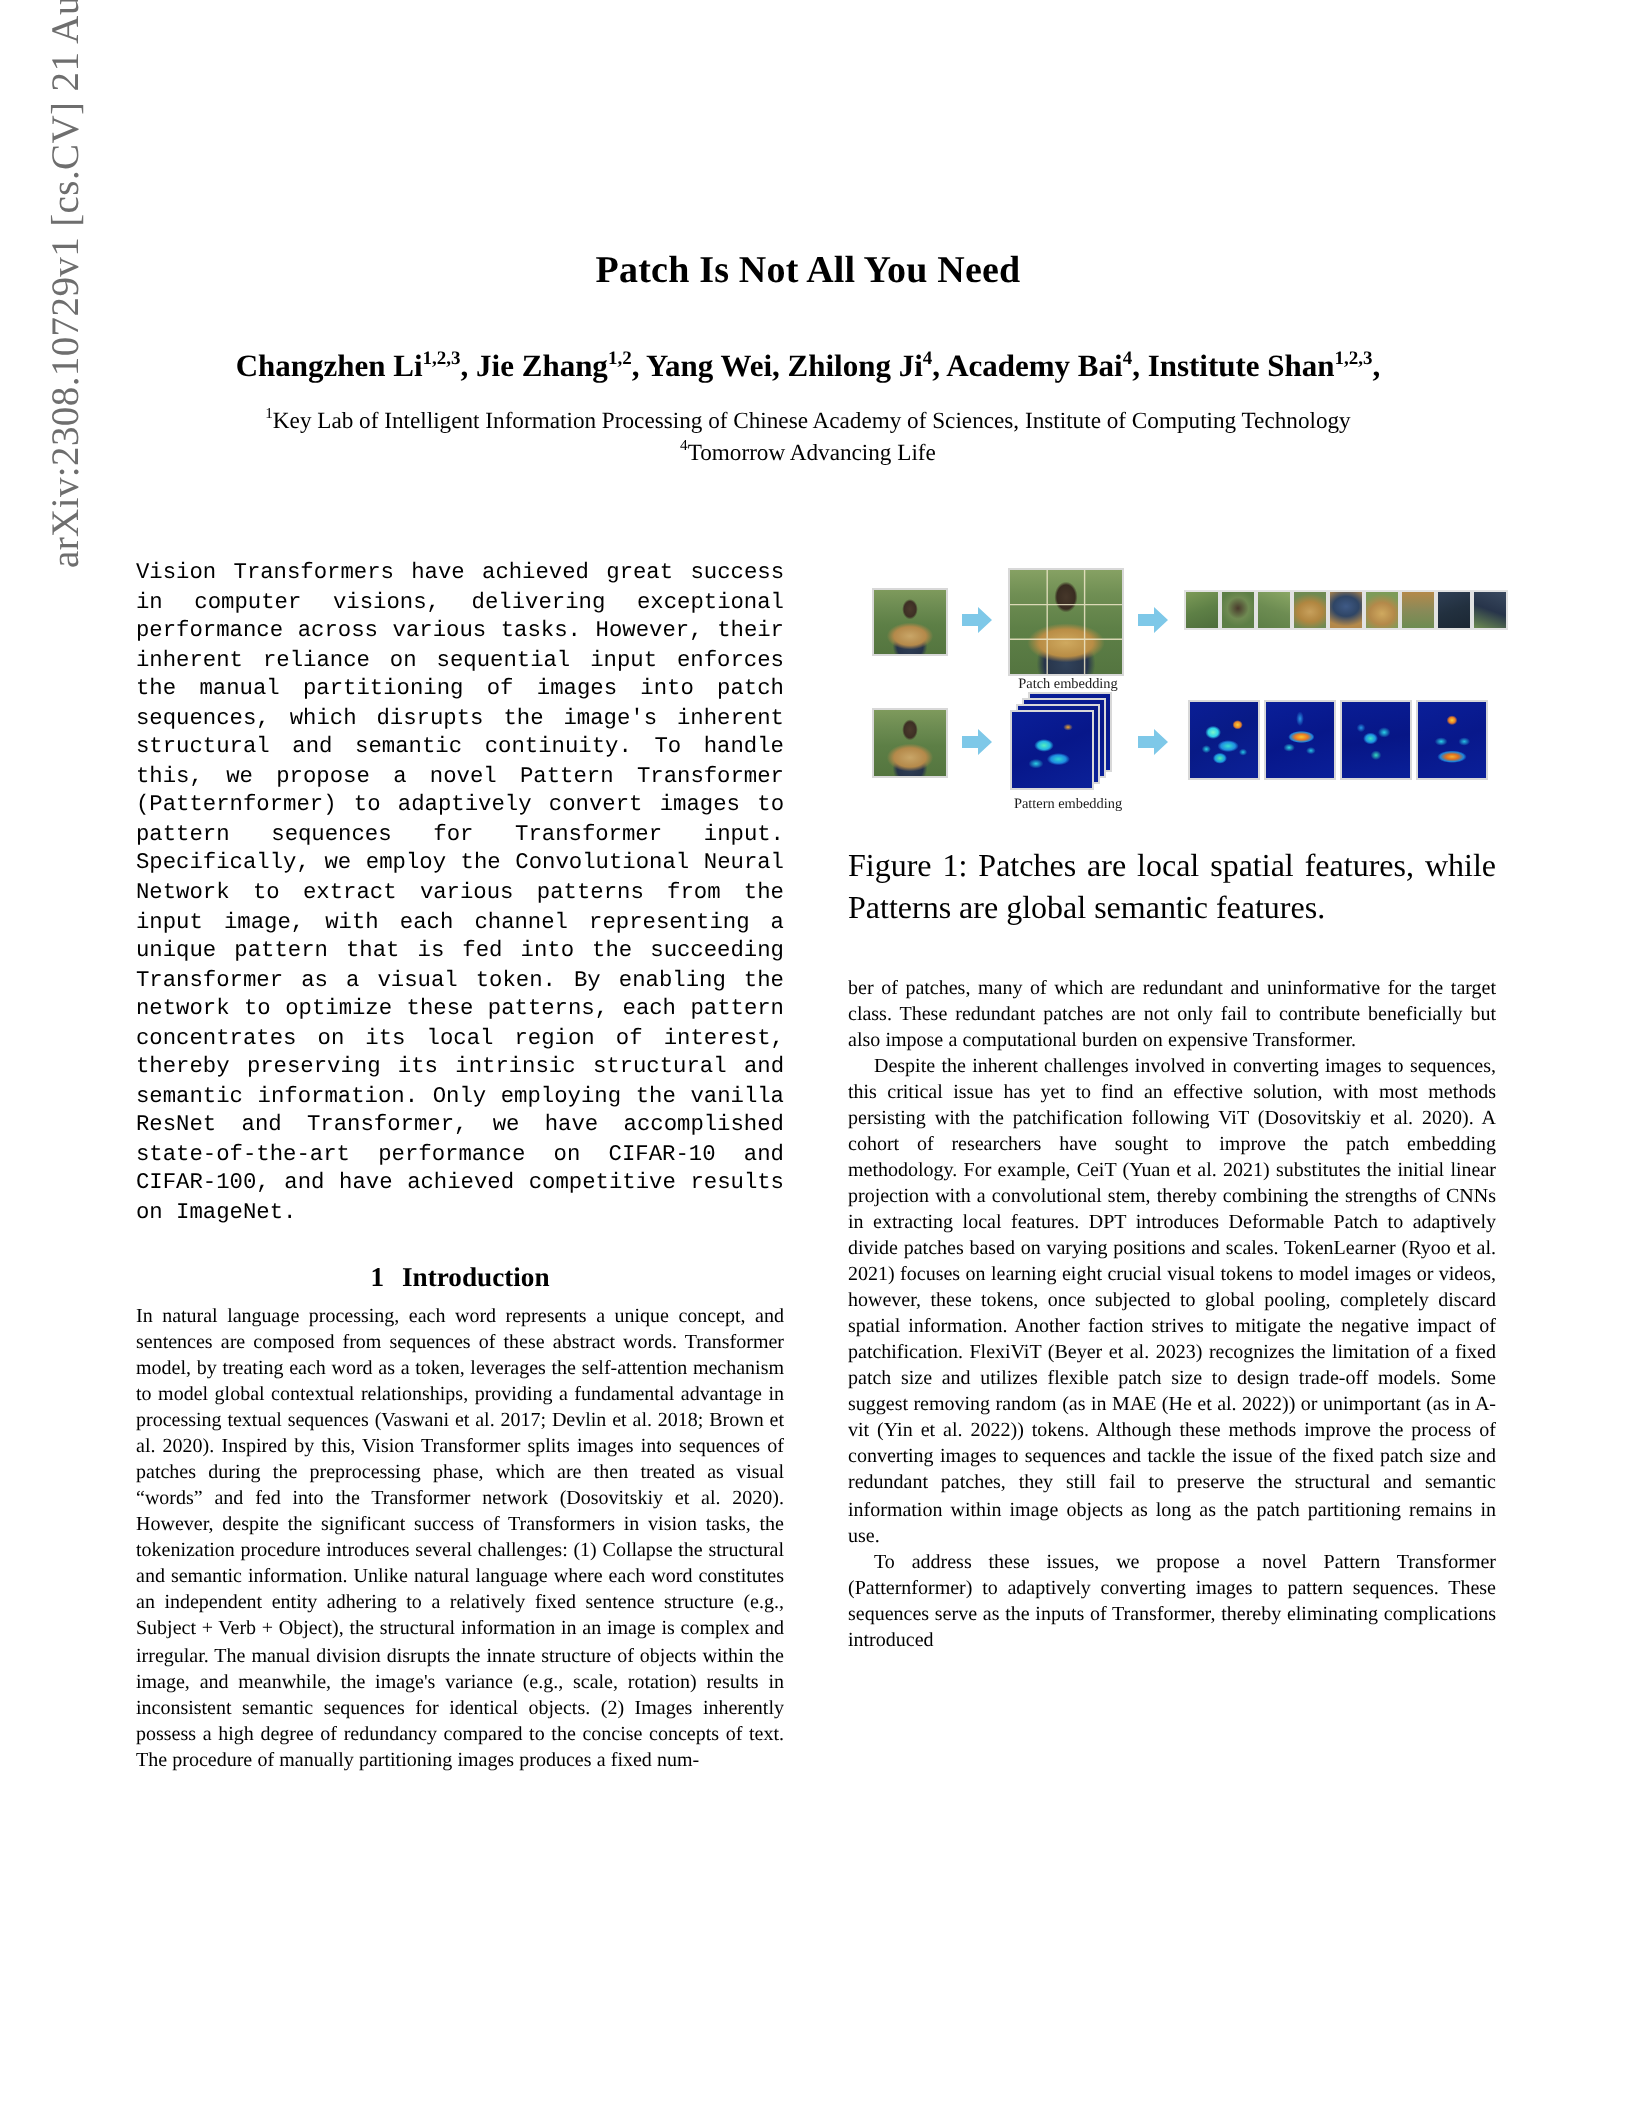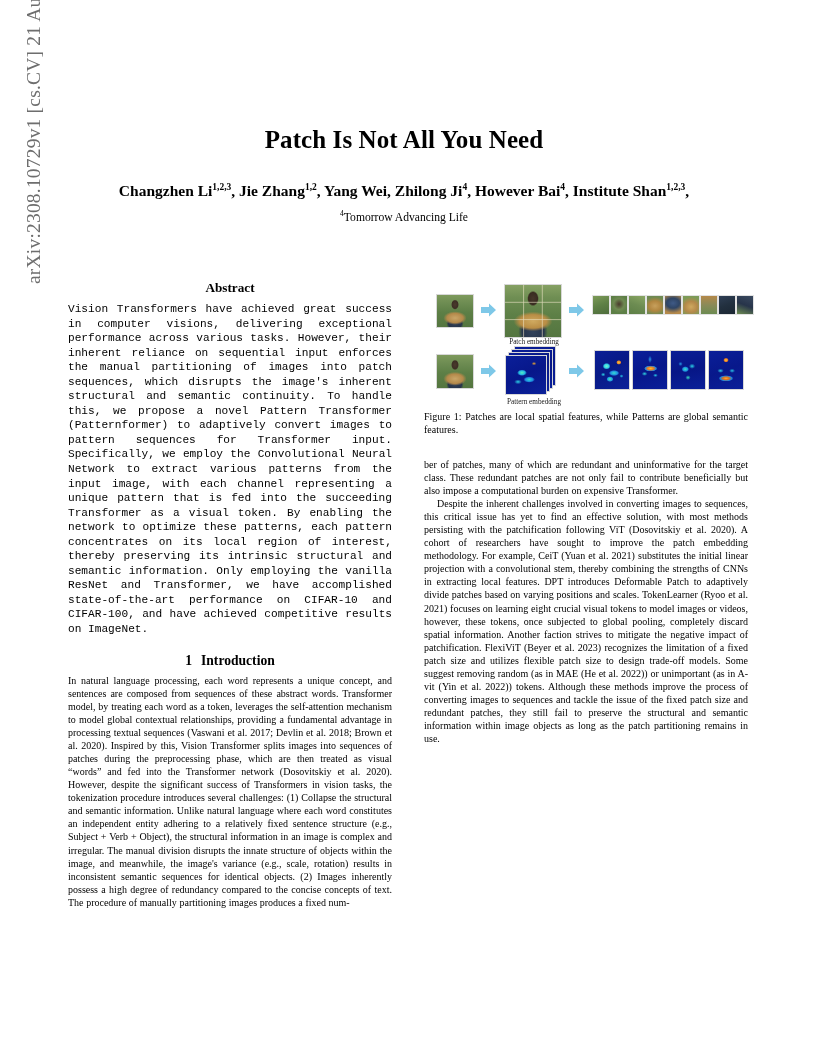--- a/index.html
+++ b/index.html
@@ -45,21 +45,21 @@
 
   .header-block {
     position: absolute;
     left: 68px;
     top: 125px;
     width: 672px;
     text-align: center;
   }
 
   .paper-title {
-    font-size: 25px;
+    font-size: 19px;
     font-weight: bold;
     letter-spacing: 0.1px;
     margin: 0 0 26px 0;
     line-height: 1.2;
   }
 
   .authors {
     font-size: 15.5px;
     font-weight: bold;
     margin: 0 0 9px 0;
@@ -218,24 +218,24 @@
   .fig-label {
     position: absolute;
     font-size: 7.2px;
     font-family: "Liberation Serif", "DejaVu Serif", serif;
     color: #1a1a1a;
     white-space: nowrap;
     text-align: center;
   }
 
   .fig-caption {
-    font-size: 10px;
+    font-size: 16px;
     line-height: 1.3;
     text-align: justify;
-    margin: 2px 0 0 0;
+    margin: 16px 0 0 0;
   }
 
   .fig-spacer { height: 22px; }
 
   
   .patch-strip { position: absolute; display: flex; }
   .patch-strip .thumb { position: relative; border: 0.4px solid #e2e2e2; }
 </style>
 </head>
 <body>
@@ -245,32 +245,32 @@
   <div class="arxiv-stamp">arXiv:2308.10729v1  [cs.CV]  21 Aug 2023</div>
 
   <div class="header-block">
     <div class="paper-title">Patch Is Not All You Need</div>
 
     <div class="authors">
       <span>Changzhen Li</span><sup>1,2,3</sup>,
       <span>Jie Zhang</span><sup>1,2</sup>,
       <span>Yang Wei</span>,
       <span>Zhilong Ji</span><sup>4</sup>,
-      <span>However Bai</span><sup>4</sup>,
+      <span>Academy Bai</span><sup>4</sup>,
       <span>Institute Shan</span><sup>1,2,3</sup><span>,</span>
     </div>
 
+    <div class="affil"><sup>1</sup><span>Key Lab of Intelligent Information Processing of Chinese Academy of Sciences, Institute of Computing Technology</span></div>
     <div class="affil"><sup>4</sup><span>Tomorrow Advancing Life</span></div>
   </div>
 
   <div class="cols">
 
     <div class="col col-left">
 
-      <h2 class="abstract-head">Abstract</h2>
       <p class="abstract-text">Vision Transformers have achieved great success in computer visions, delivering exceptional performance across various tasks. However, their inherent reliance on sequential input enforces the manual partitioning of images into patch sequences, which disrupts the image's inherent structural and semantic continuity. To handle this, we propose a novel Pattern Transformer (Patternformer) to adaptively convert images to pattern sequences for Transformer input. Specifically, we employ the Convolutional Neural Network to extract various patterns from the input image, with each channel representing a unique pattern that is fed into the succeeding Transformer as a visual token. By enabling the network to optimize these patterns, each pattern concentrates on its local region of interest, thereby preserving its intrinsic structural and semantic information. Only employing the vanilla ResNet and Transformer, we have accomplished state-of-the-art performance on CIFAR-10 and CIFAR-100, and have achieved competitive results on ImageNet.</p>
 
       <div class="intro-gap"></div>
 
       <h2 class="section-head"><span class="section-num">1</span><span>Introduction</span></h2>
       <p class="body-text">In natural language processing, each word represents a unique concept, and sentences are composed from sequences of these abstract words. Transformer model, by treating each word as a token, leverages the self-attention mechanism to model global contextual relationships, providing a fundamental advantage in processing textual sequences (Vaswani et al. 2017; Devlin et al. 2018; Brown et al. 2020). Inspired by this, Vision Transformer splits images into sequences of patches during the preprocessing phase, which are then treated as visual “words” and fed into the Transformer network (Dosovitskiy et al. 2020). However, despite the significant success of Transformers in vision tasks, the tokenization procedure introduces several challenges: (1) Collapse the structural and semantic information. Unlike natural language where each word constitutes an independent entity adhering to a relatively fixed sentence structure (e.g., Subject + Verb + Object), the structural information in an image is complex and irregular. The manual division disrupts the innate structure of objects within the image, and meanwhile, the image's variance (e.g., scale, rotation) results in inconsistent semantic sequences for identical objects. (2) Images inherently possess a high degree of redundancy compared to the concise concepts of text. The procedure of manually partitioning images produces a fixed num-</p>
 
     </div>
 
     <div class="col col-right">
@@ -353,16 +353,17 @@
 
         </div>
 
         <p class="fig-caption">Figure 1: Patches are local spatial features, while Patterns are global semantic features.</p>
       </div>
 
       <div class="fig-spacer"></div>
 
       <p class="body-text">ber of patches, many of which are redundant and uninformative for the target class. These redundant patches are not only fail to contribute beneficially but also impose a computational burden on expensive Transformer.</p>
       <p class="body-text indent">Despite the inherent challenges involved in converting images to sequences, this critical issue has yet to find an effective solution, with most methods persisting with the patchification following ViT (Dosovitskiy et al. 2020). A cohort of researchers have sought to improve the patch embedding methodology. For example, CeiT (Yuan et al. 2021) substitutes the initial linear projection with a convolutional stem, thereby combining the strengths of CNNs in extracting local features. DPT  introduces Deformable Patch to adaptively divide patches based on varying positions and scales. TokenLearner (Ryoo et al. 2021) focuses on learning eight crucial visual tokens to model images or videos, however, these tokens, once subjected to global pooling, completely discard spatial information. Another faction strives to mitigate the negative impact of patchification. FlexiViT (Beyer et al. 2023) recognizes the limitation of a fixed patch size and utilizes flexible patch size to design trade-off models. Some suggest removing random (as in MAE (He et al. 2022)) or unimportant (as in A-vit (Yin et al. 2022)) tokens. Although these methods improve the process of converting images to sequences and tackle the issue of the fixed patch size and redundant patches, they still fail to preserve the structural and semantic information within image objects as long as the patch partitioning remains in use.</p>
+      <p class="body-text indent">To address these issues, we propose a novel Pattern Transformer (Patternformer) to adaptively converting images to pattern sequences. These sequences serve as the inputs of Transformer, thereby eliminating complications introduced</p>
 
     </div>
   </div>
 </div>
 
 </body></html>

